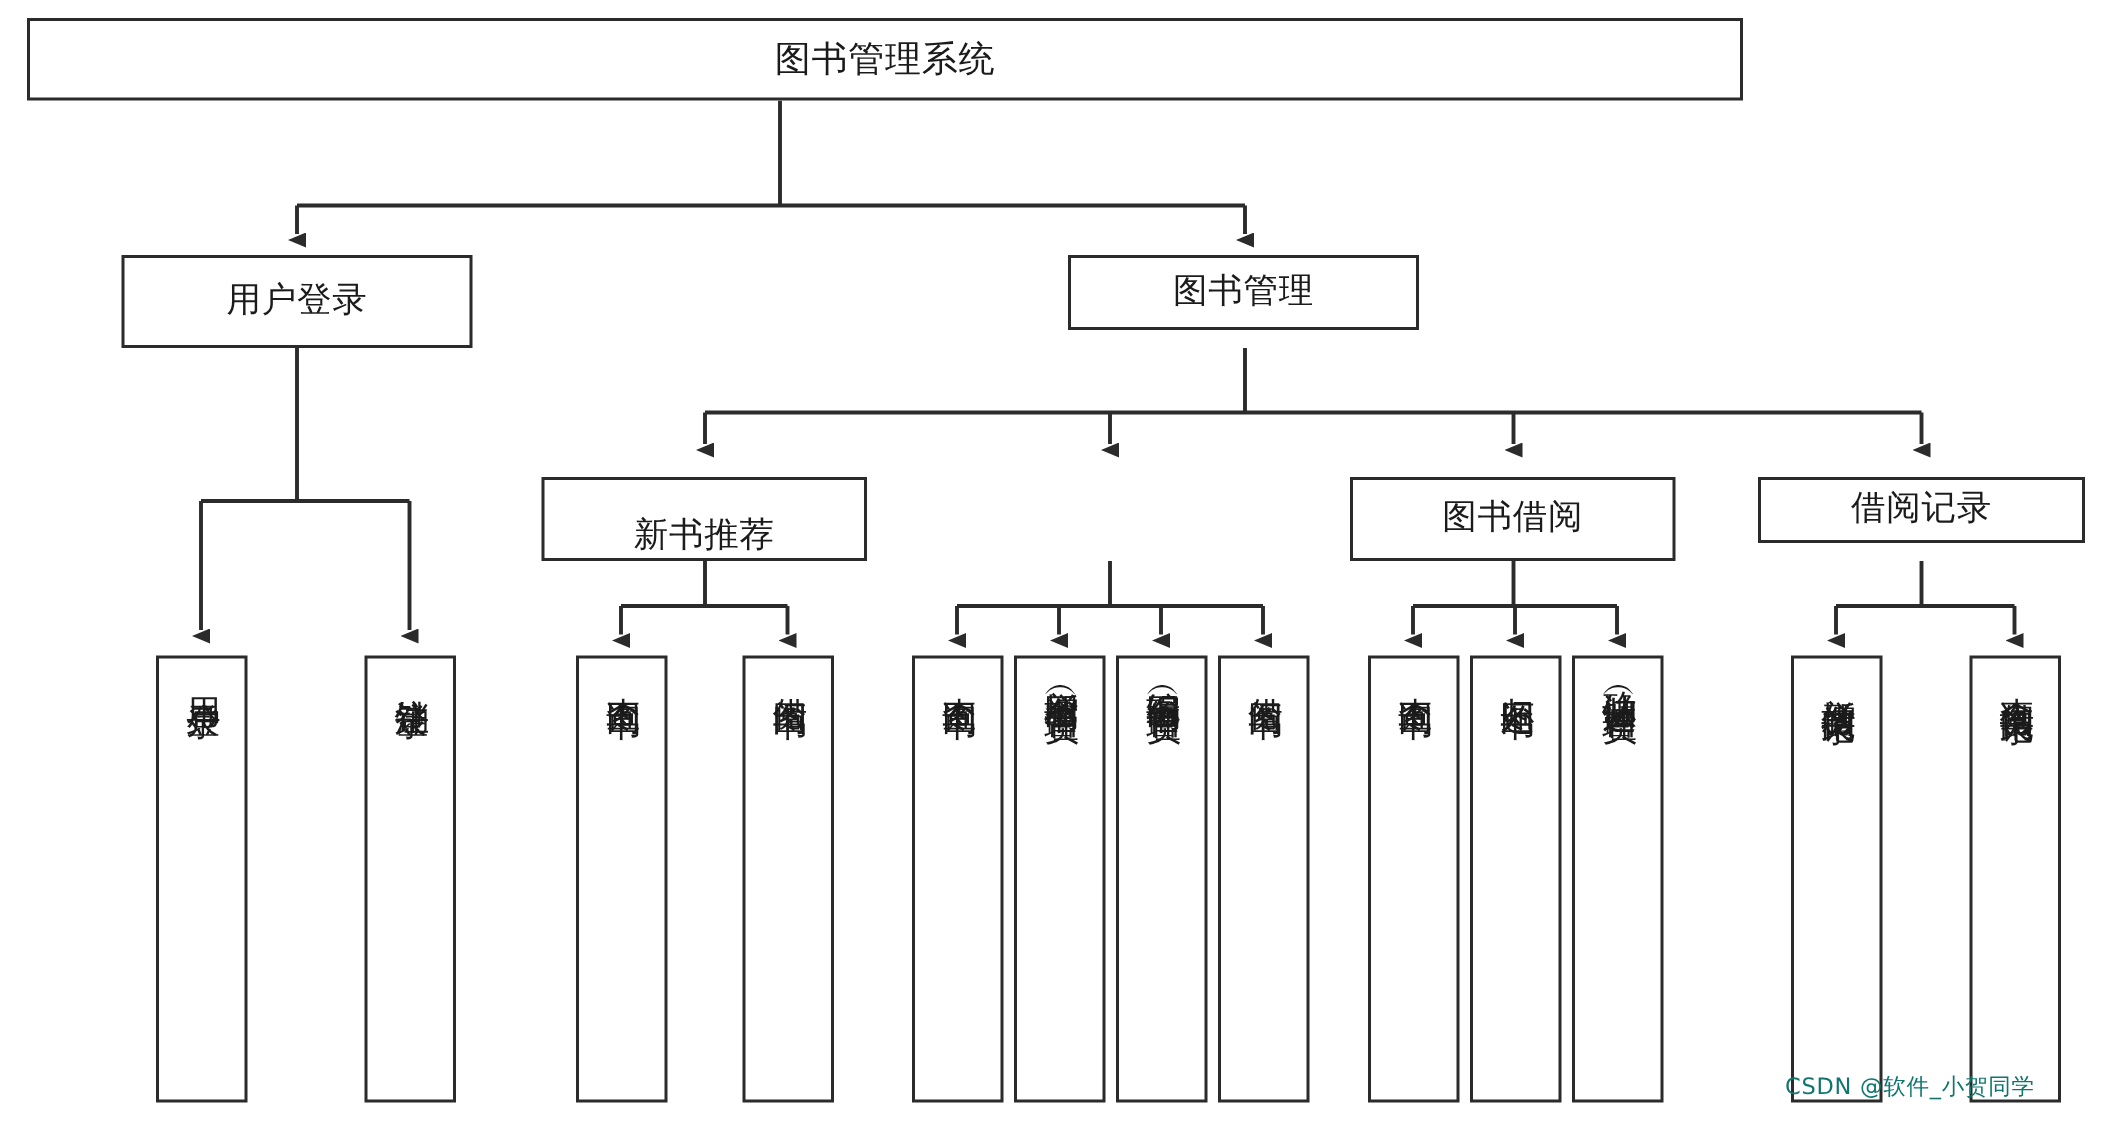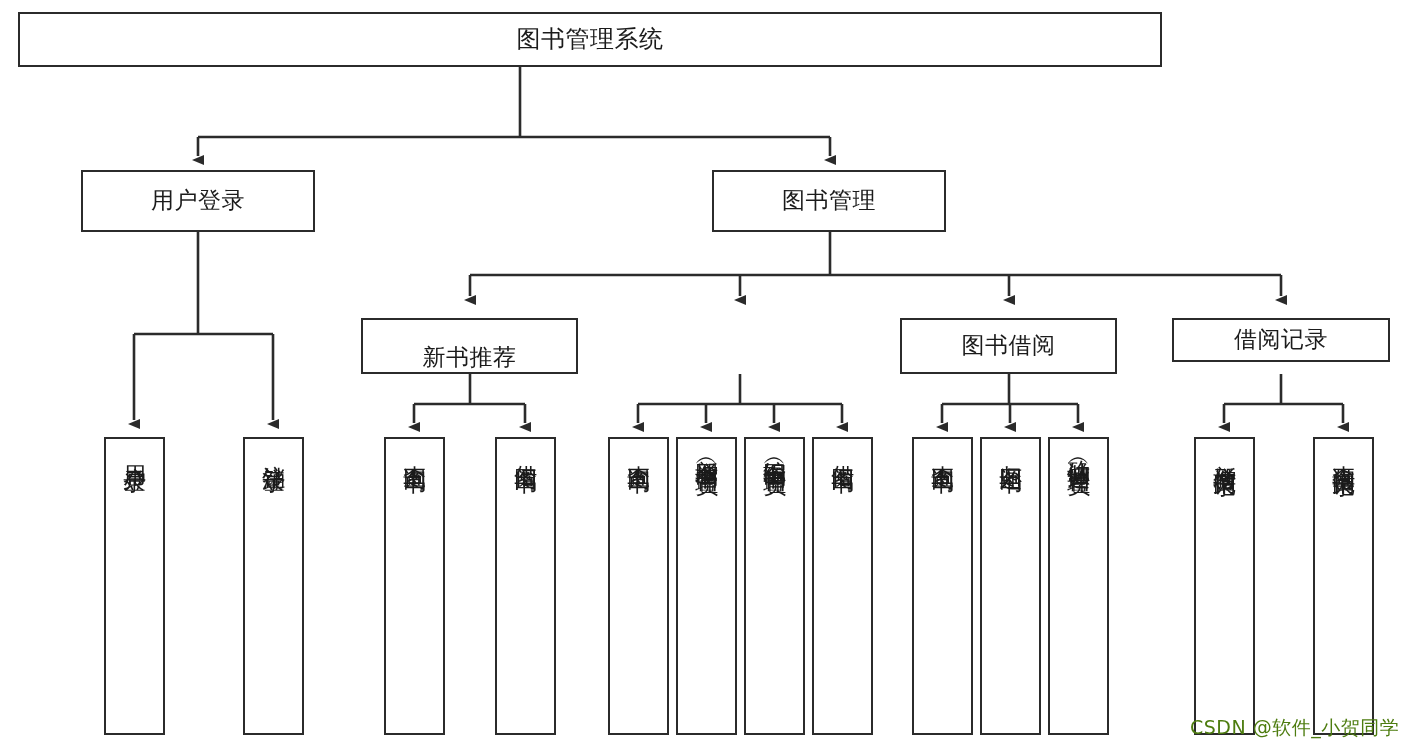--- a/index.html
+++ b/index.html
@@ -56,22 +56,22 @@
     line-height: 1.28;
     letter-spacing: 2px;
     white-space: nowrap;
     color: #1b1b1b;
   }
   .leaf-mid .vtext {
     padding-top: 0;
   }
   .watermark {
     position: absolute;
-    font-size: 19px;
-    color: #4d7c0f;
+    font-size: 15px;
+    color: #0f766e;
     letter-spacing: 0.5px;
     white-space: nowrap;
     user-select: none;
   }
 </style>
 </head>
 <body>
 
 <div id="canvas">
 
@@ -128,21 +128,21 @@
     </g>
   </svg>
 
   <div class="node horiz root" style="left:18px; top:12px; width:1144px; height:55px;">
     <span>图书管理系统</span>
   </div>
 
   <div class="node horiz" style="left:81px; top:170px; width:234px; height:62px;">
     <span>用户登录</span>
   </div>
-  <div class="node horiz" style="left:712px; top:170px; width:234px; height:62px;">
+  <div class="node horiz" style="left:712px; top:170px; width:234px; height:50px;">
     <span>图书管理</span>
   </div>
 
   <div class="node horiz" style="left:361px; top:318px; width:217px; height:56px;align-items:flex-end;">
     <span>新书推荐</span>
   </div>
   <div class="node horiz" style="left:900px; top:318px; width:217px; height:56px;">
     <span>图书借阅</span>
   </div>
   <div class="node horiz" style="left:1172px; top:318px; width:218px; height:44px;">

